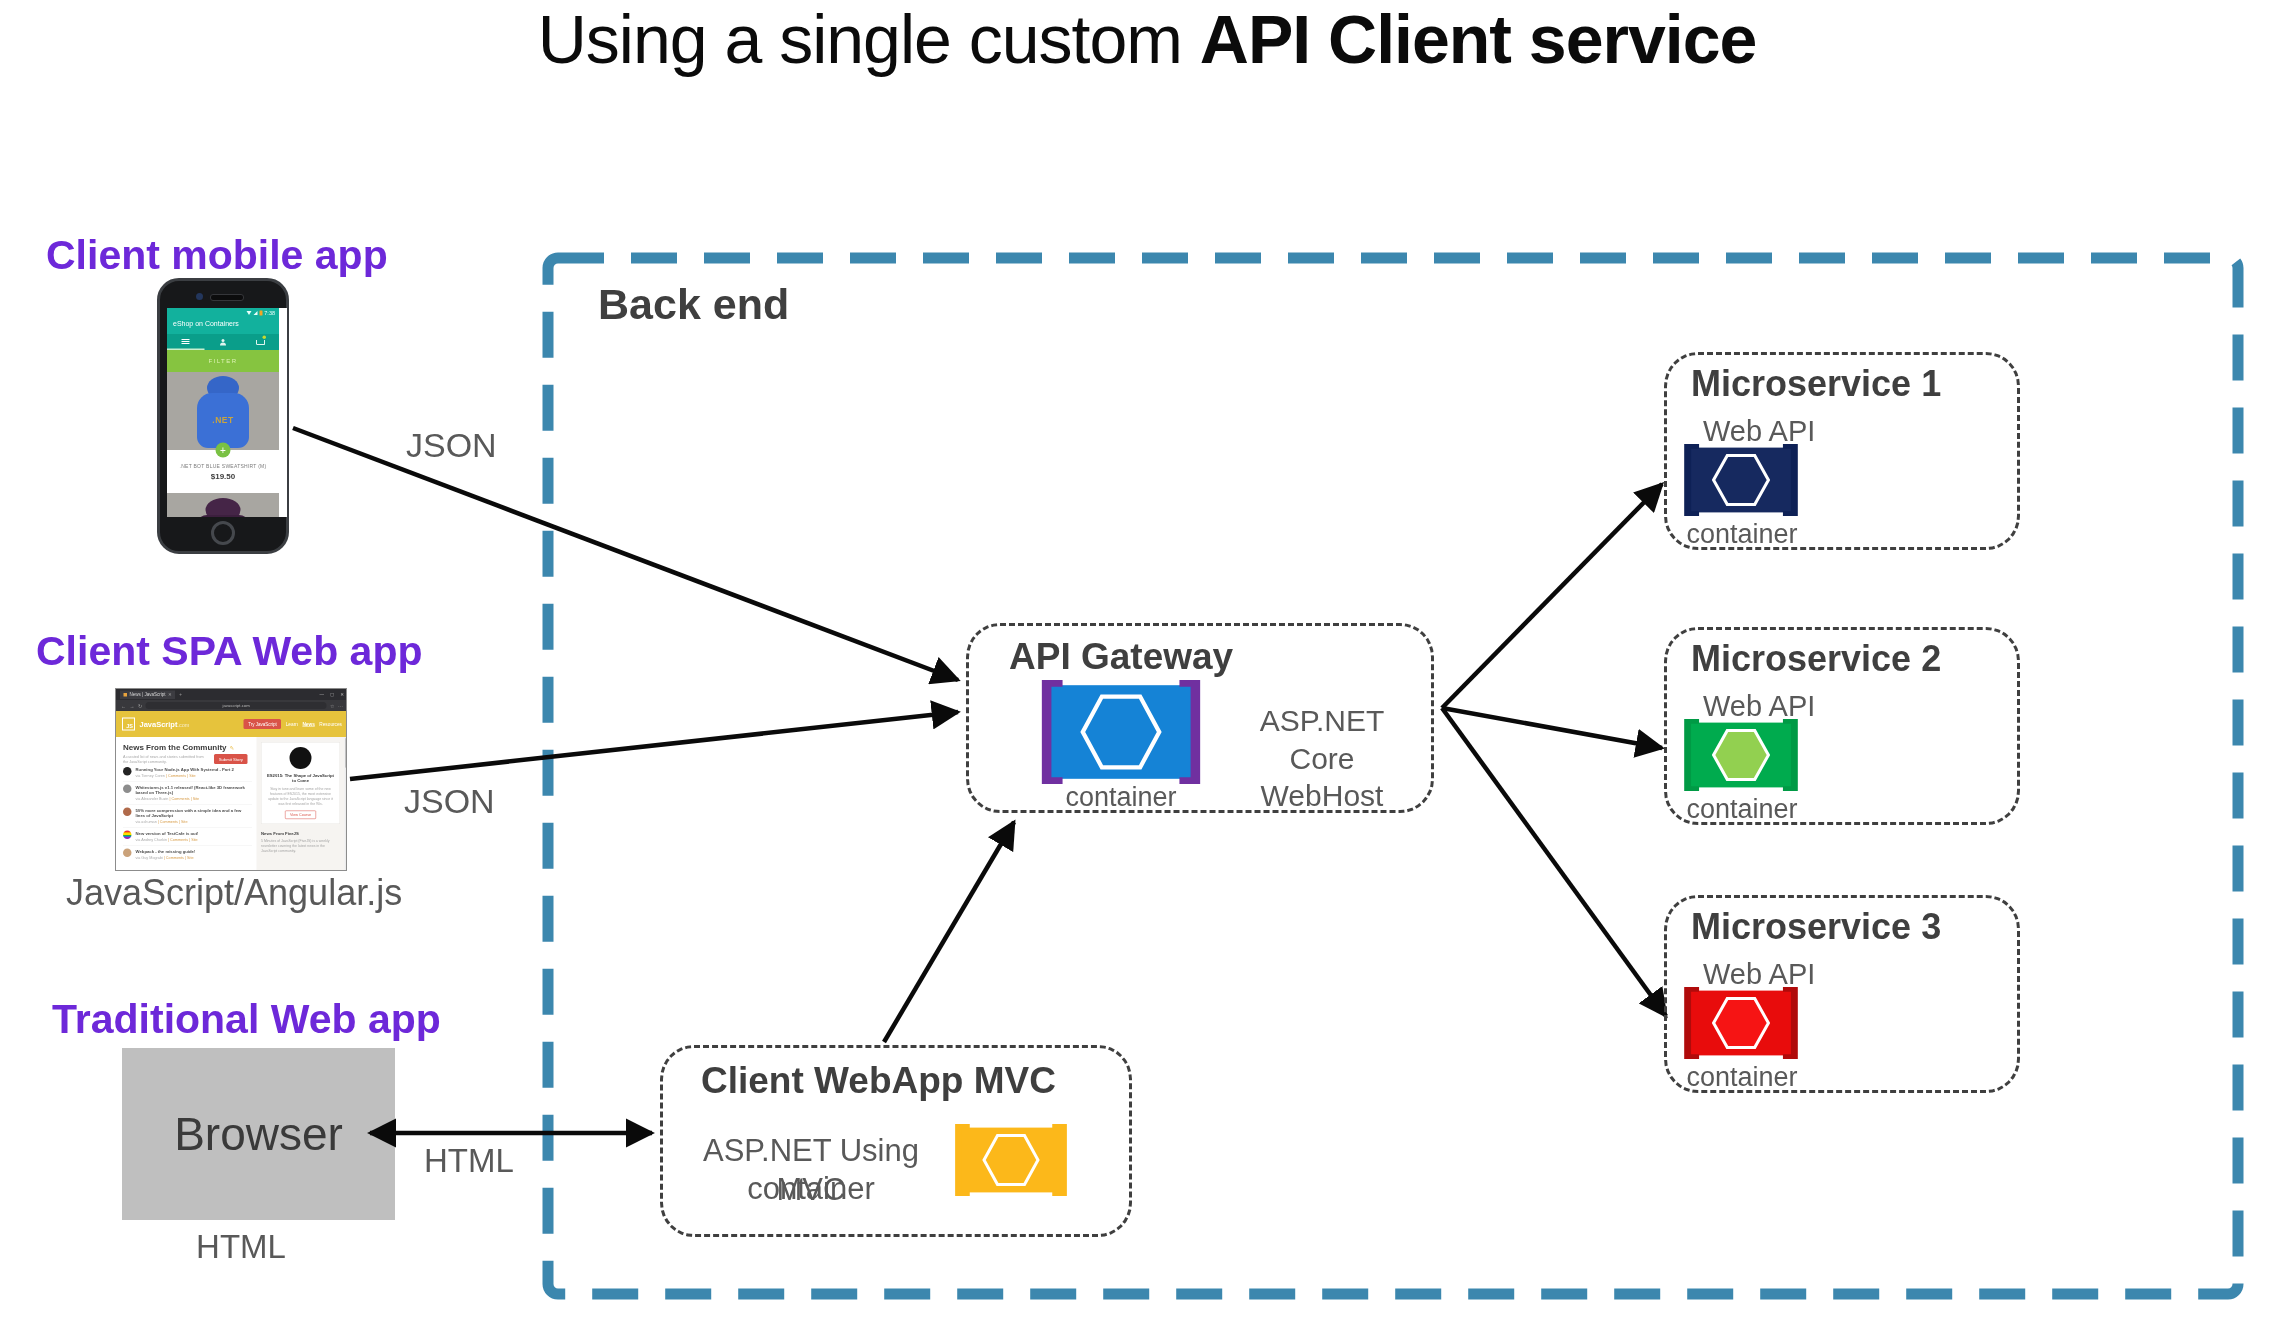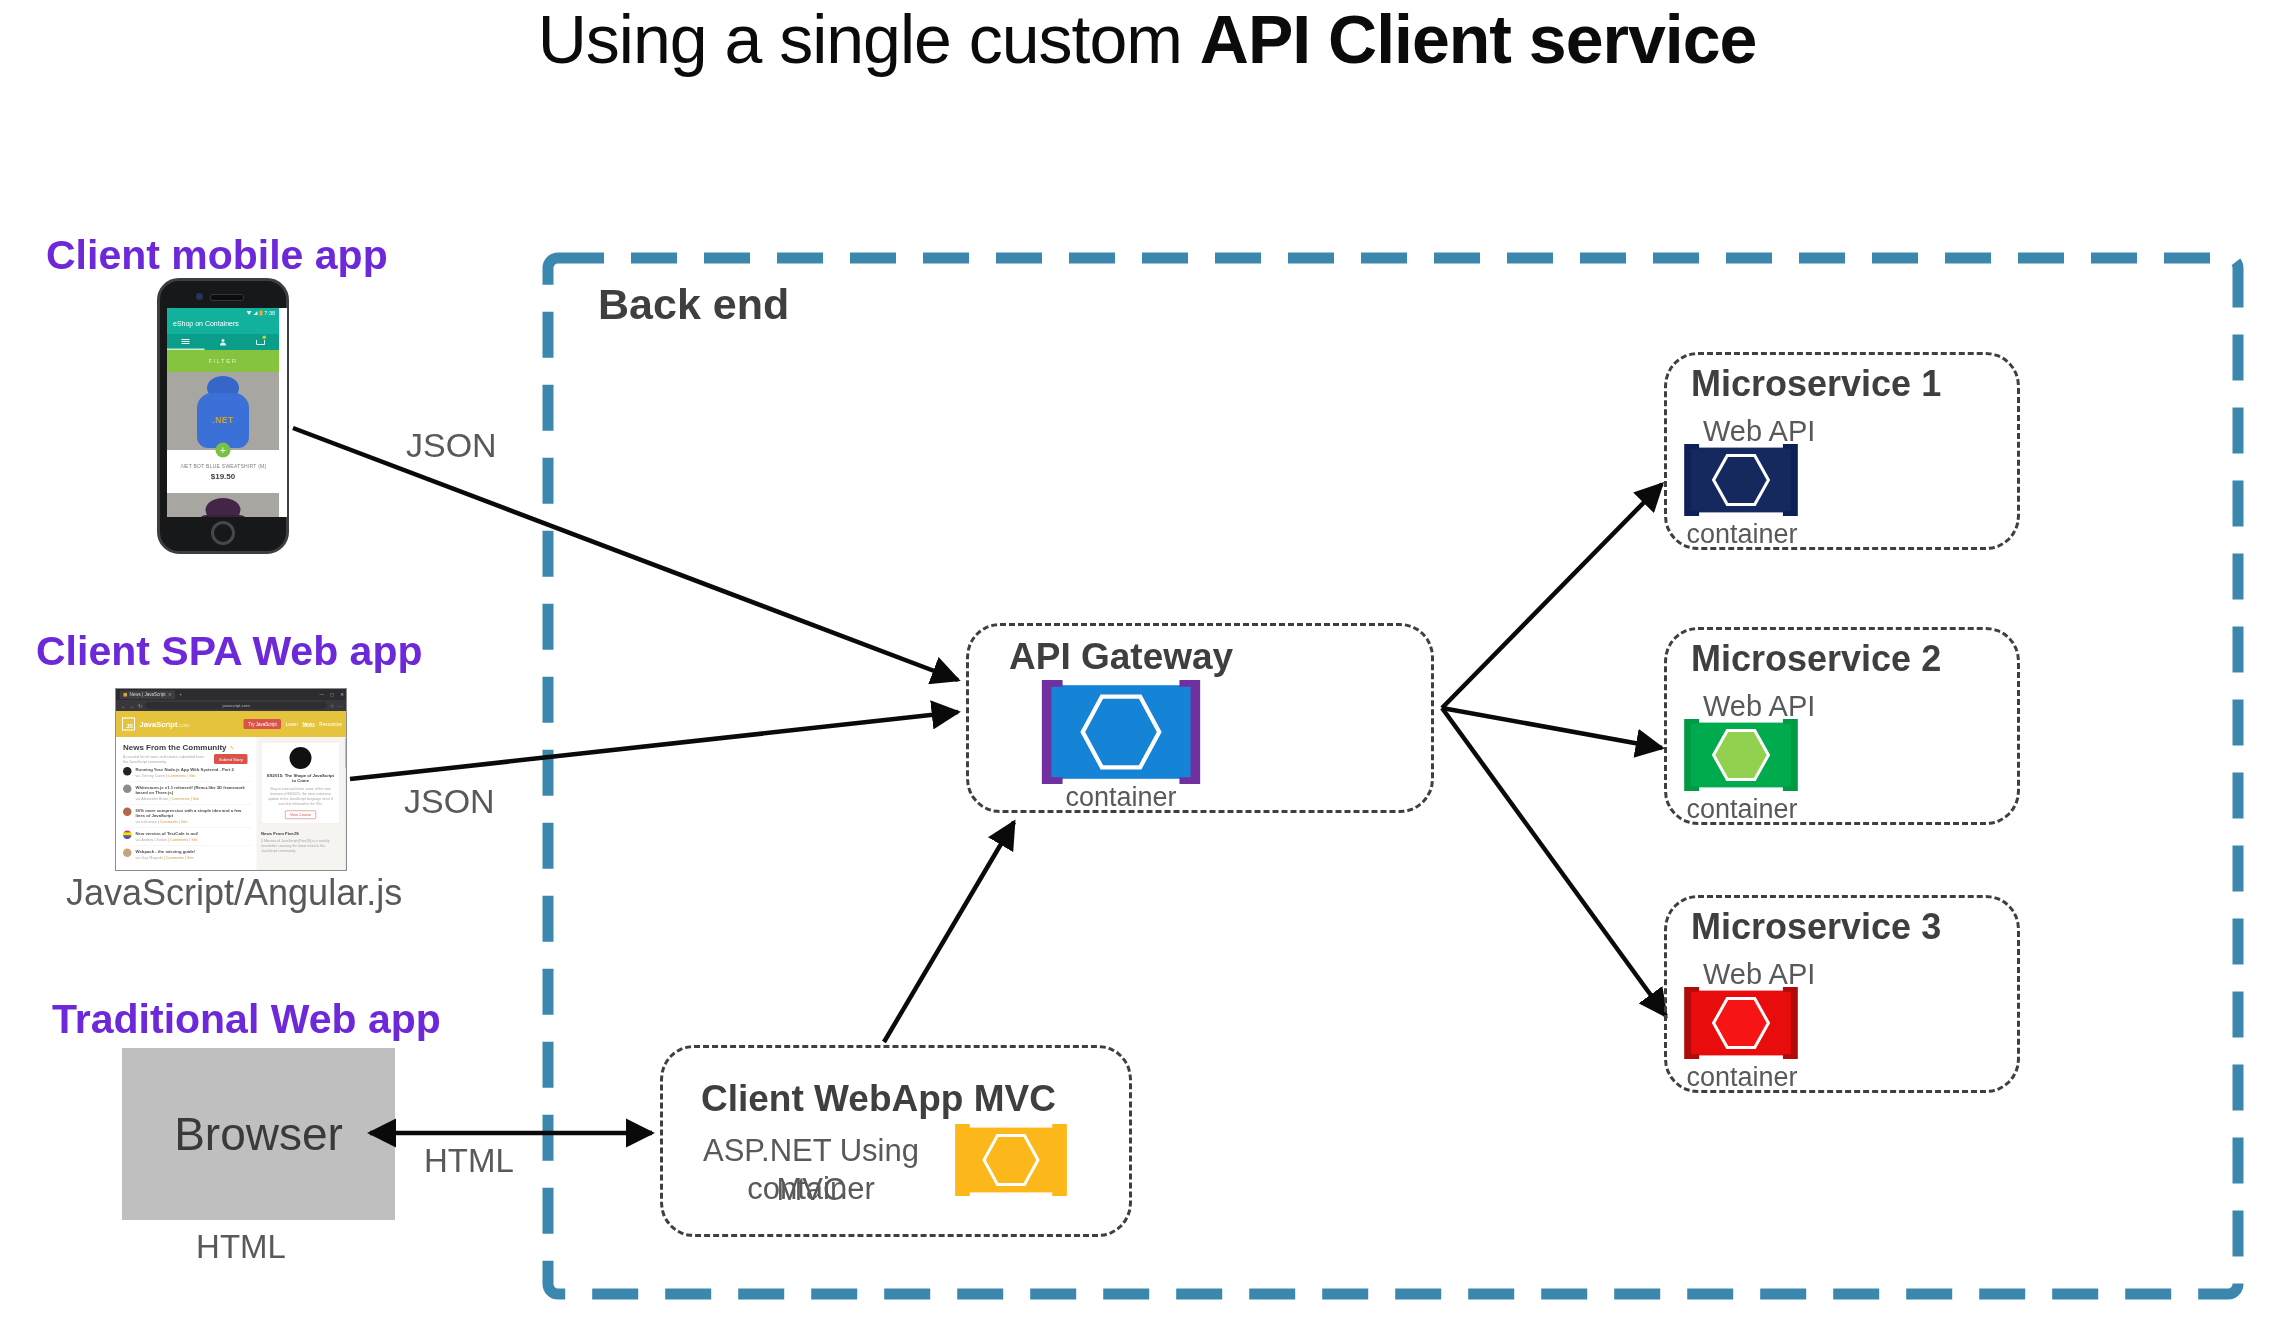--- a/index.html
+++ b/index.html
@@ -311,20 +311,22 @@
 
   <div class="abs dashed-box gw-box" style="z-index:2;">
     <div class="abs box-title" style="left:40px;top:10px;">API Gateway</div>
     <svg class="cicon" style="left:67px;top:54px;" width="170" height="104" viewBox="0 0 160 100" preserveAspectRatio="none">
       <rect x="11" y="5" width="138" height="90" fill="#1583d6"></rect>
       <polygon points="44,50 62,16 98,16 116,50 98,84 62,84" stroke="#ffffff" stroke-width="4" fill="#1583d6"></polygon>
       <path d="M25,2 H10 V98 H25" fill="none" stroke-width="9" stroke="#7030a0"></path>
       <path d="M135,2 H150 V98 H135" fill="none" stroke-width="9" stroke="#7030a0"></path>
     </svg>
     <div class="abs container-label" style="left:52px;top:156px;width:200px;">container</div>
+    <div class="abs sub-label" style="left:258px;top:76px;width:190px;font-size:30px;"><span>ASP.NET Core</span><br>
+         <span>WebHost</span></div>
   </div>
 
   <div class="abs dashed-box ms-box" style="top:352px;z-index:2;">
     <div class="abs box-title" style="left:24px;top:8px;font-size:36px;">Microservice 1</div>
     <div class="abs sub-label" style="left:36px;top:58px;text-align:left;">Web API</div>
     <svg class="cicon" style="left:13px;top:89px;" width="122" height="72" viewBox="0 0 160 100" preserveAspectRatio="none">
       <rect x="11" y="5" width="138" height="90" fill="#16295f"></rect>
       <polygon points="44,50 62,16 98,16 116,50 98,84 62,84" stroke="#ffffff" stroke-width="4" fill="#16295f"></polygon>
       <path d="M25,2 H10 V98 H25" fill="none" stroke-width="9" stroke="#0e2156"></path>
       <path d="M135,2 H150 V98 H135" fill="none" stroke-width="9" stroke="#0e2156"></path>
@@ -350,21 +352,21 @@
     <svg class="cicon" style="left:13px;top:89px;" width="122" height="72" viewBox="0 0 160 100" preserveAspectRatio="none">
       <rect x="11" y="5" width="138" height="90" fill="#e80c0c"></rect>
       <polygon points="44,50 62,16 98,16 116,50 98,84 62,84" stroke="#ffffff" stroke-width="4" fill="#f61414"></polygon>
       <path d="M25,2 H10 V98 H25" fill="none" stroke-width="9" stroke="#b00b0b"></path>
       <path d="M135,2 H150 V98 H135" fill="none" stroke-width="9" stroke="#b00b0b"></path>
     </svg>
     <div class="abs container-label" style="left:0px;top:164px;width:150px;">container</div>
   </div>
 
   <div class="abs dashed-box mvc-box" style="z-index:2;">
-    <div class="abs box-title" style="left:38px;top:12px;margin-top:18px;">Client WebApp MVC</div>
+    <div class="abs box-title" style="left:38px;top:12px;">Client WebApp MVC</div>
     <div class="abs sub-label" style="left:18px;top:84px;width:260px;font-size:31px;">ASP.NET Using MVC</div>
     <div class="abs sub-label" style="left:18px;top:122px;width:260px;font-size:31px;">container</div>
     <svg class="cicon" style="left:288px;top:76px;" width="120" height="72" viewBox="0 0 160 100" preserveAspectRatio="none">
       <rect x="11" y="5" width="138" height="90" fill="#fcb81a"></rect>
       <polygon points="44,50 62,16 98,16 116,50 98,84 62,84" stroke="#ffffff" stroke-width="4" fill="#fcb81a"></polygon>
       <path d="M25,2 H10 V98 H25" fill="none" stroke-width="9" stroke="#fcb81a"></path>
       <path d="M135,2 H150 V98 H135" fill="none" stroke-width="9" stroke="#fcb81a"></path>
     </svg>
   </div>
 

